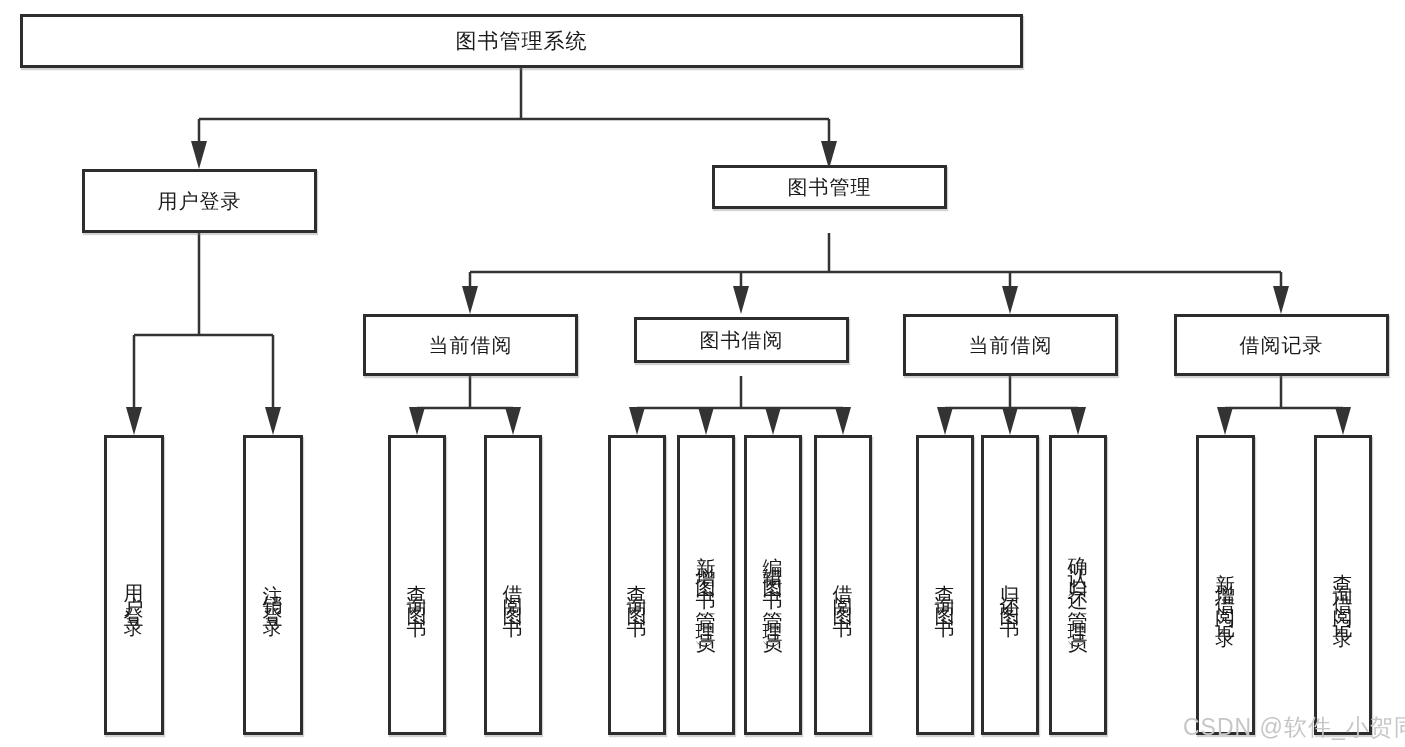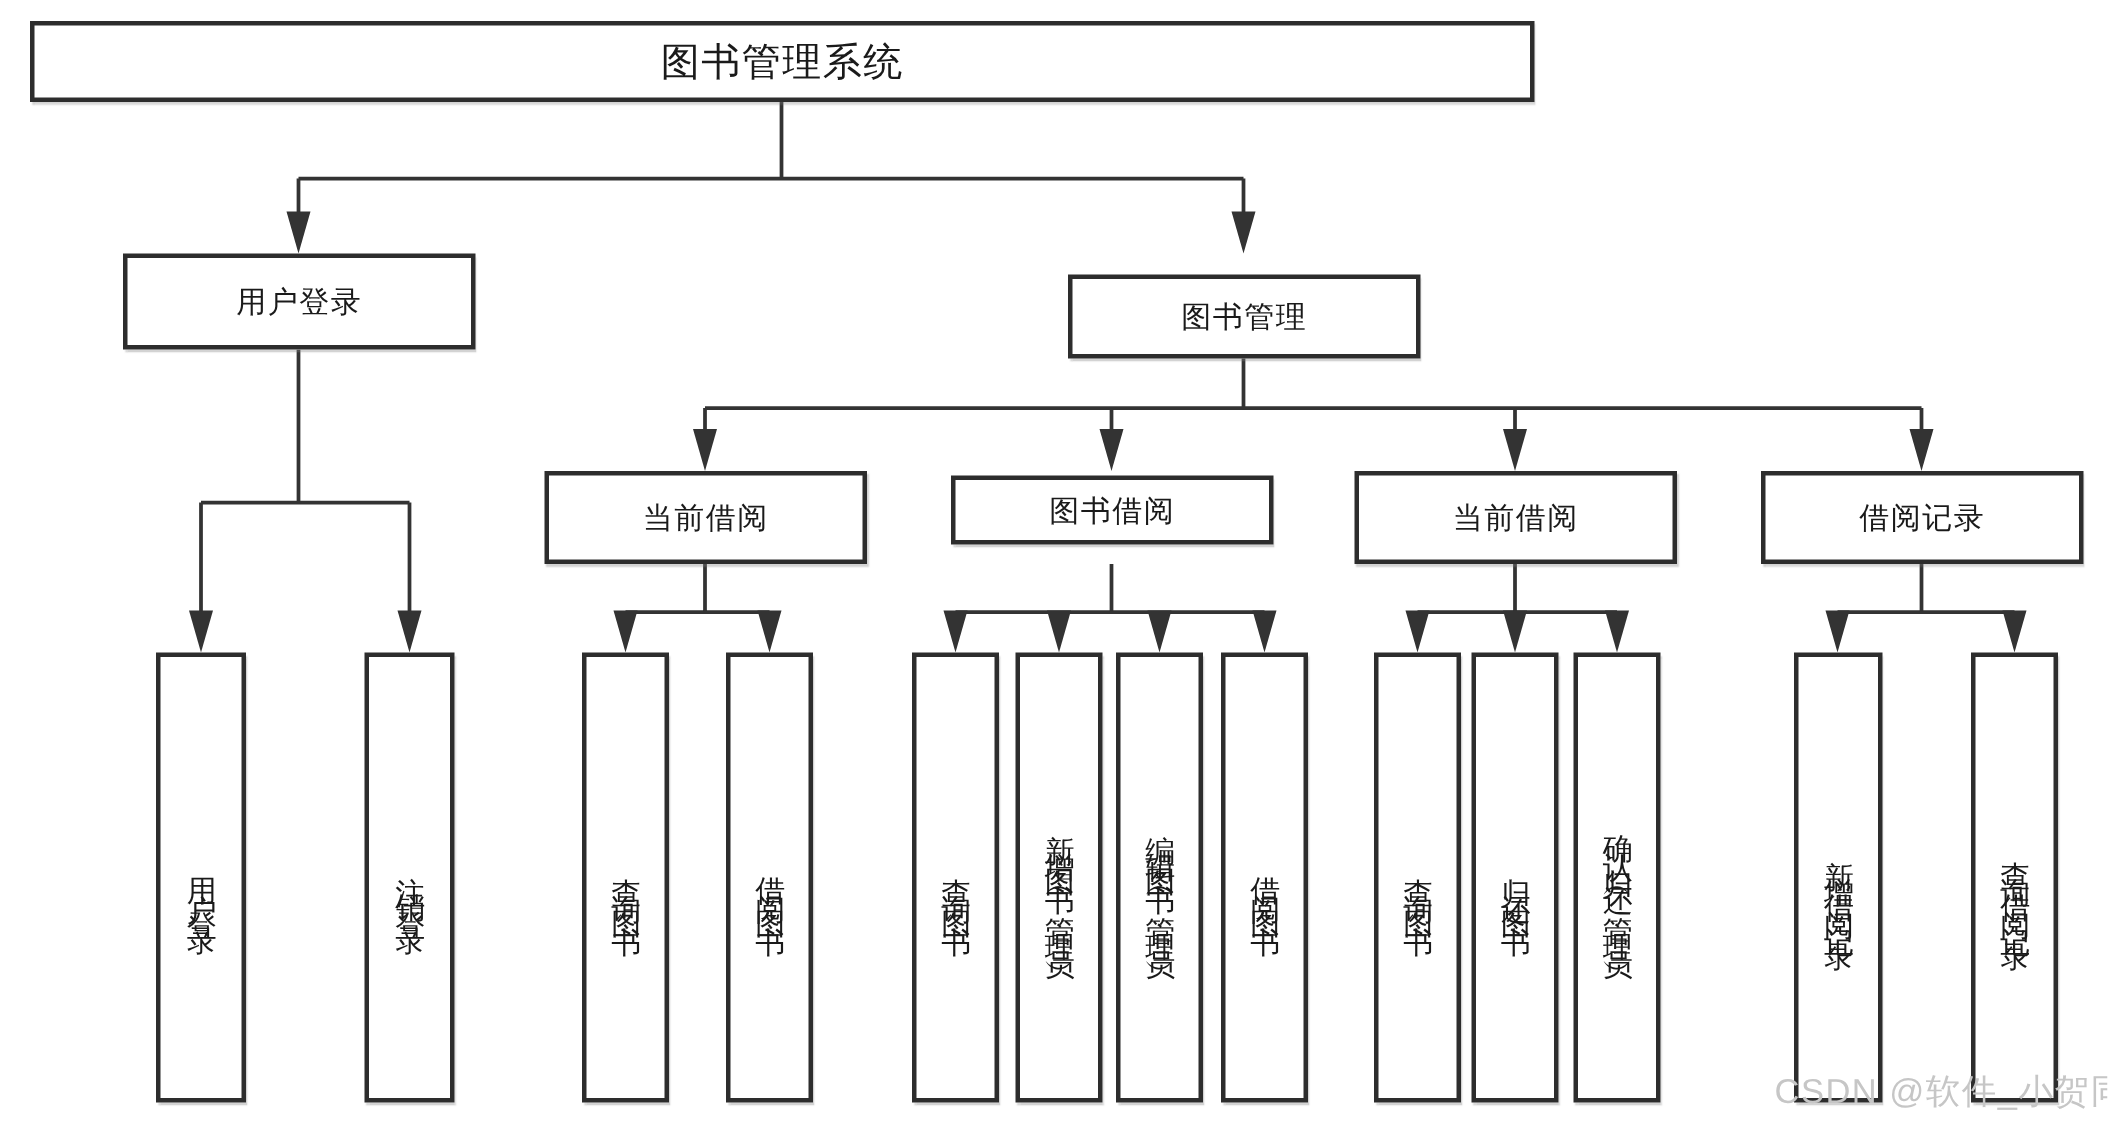--- a/index.html
+++ b/index.html
@@ -14,21 +14,21 @@
   .box {
     position:absolute;
     box-sizing:border-box;
     background:#ffffff;
     border:3px solid #2d2d2d;
     display:flex; align-items:center; justify-content:center;
     color:#1a1a1a;
     box-shadow:1px 2px 1px rgba(130,130,130,0.35);
   }
   .h  { font-size:20px; letter-spacing:1px; }
-  .root-box { font-size:26px; }
+  .root-box { font-size:21px; }
   .leaf {
     writing-mode:vertical-rl;
     text-orientation:mixed;
     font-size:20px;
     letter-spacing:11px;
     line-height:1;
     padding-top:11px; 
   }
   .watermark {
     position:absolute;
@@ -88,21 +88,21 @@
       <polygon points="1002,407 1018,407 1010,435"></polygon>
       <polygon points="1070,407 1086,407 1078,435"></polygon>
       <polygon points="1217,407 1233,407 1225,435"></polygon>
       <polygon points="1335,407 1351,407 1343,435"></polygon>
     </g>
   </svg>
 
   <div class="box h root-box" style="left:20px;top:14px;width:1003px;height:54px">图书管理系统</div>
 
   <div class="box h" style="left:82px;top:169px;width:235px;height:64px">用户登录</div>
-  <div class="box h" style="left:712px;top:183px;width:235px;height:56px">图书管理</div>
+  <div class="box h" style="left:712px;top:165px;width:235px;height:44px">图书管理</div>
 
   <div class="box h" style="left:363px;top:314px;width:215px;height:62px">当前借阅</div>
   <div class="box h" style="left:634px;top:317px;width:215px;height:46px">图书借阅</div>
   <div class="box h" style="left:1174px;top:314px;width:215px;height:62px">借阅记录</div>
   <div class="box h" style="left:903px;top:314px;width:215px;height:62px">当前借阅</div>
 
   <div class="box leaf" style="left:104px;top:435px;width:60px;height:300px">用户登录</div>
   <div class="box leaf" style="left:243px;top:435px;width:60px;height:300px">注销登录</div>
 
   <div class="box leaf" style="left:388px;top:435px;width:58px;height:300px">查询图书</div>

